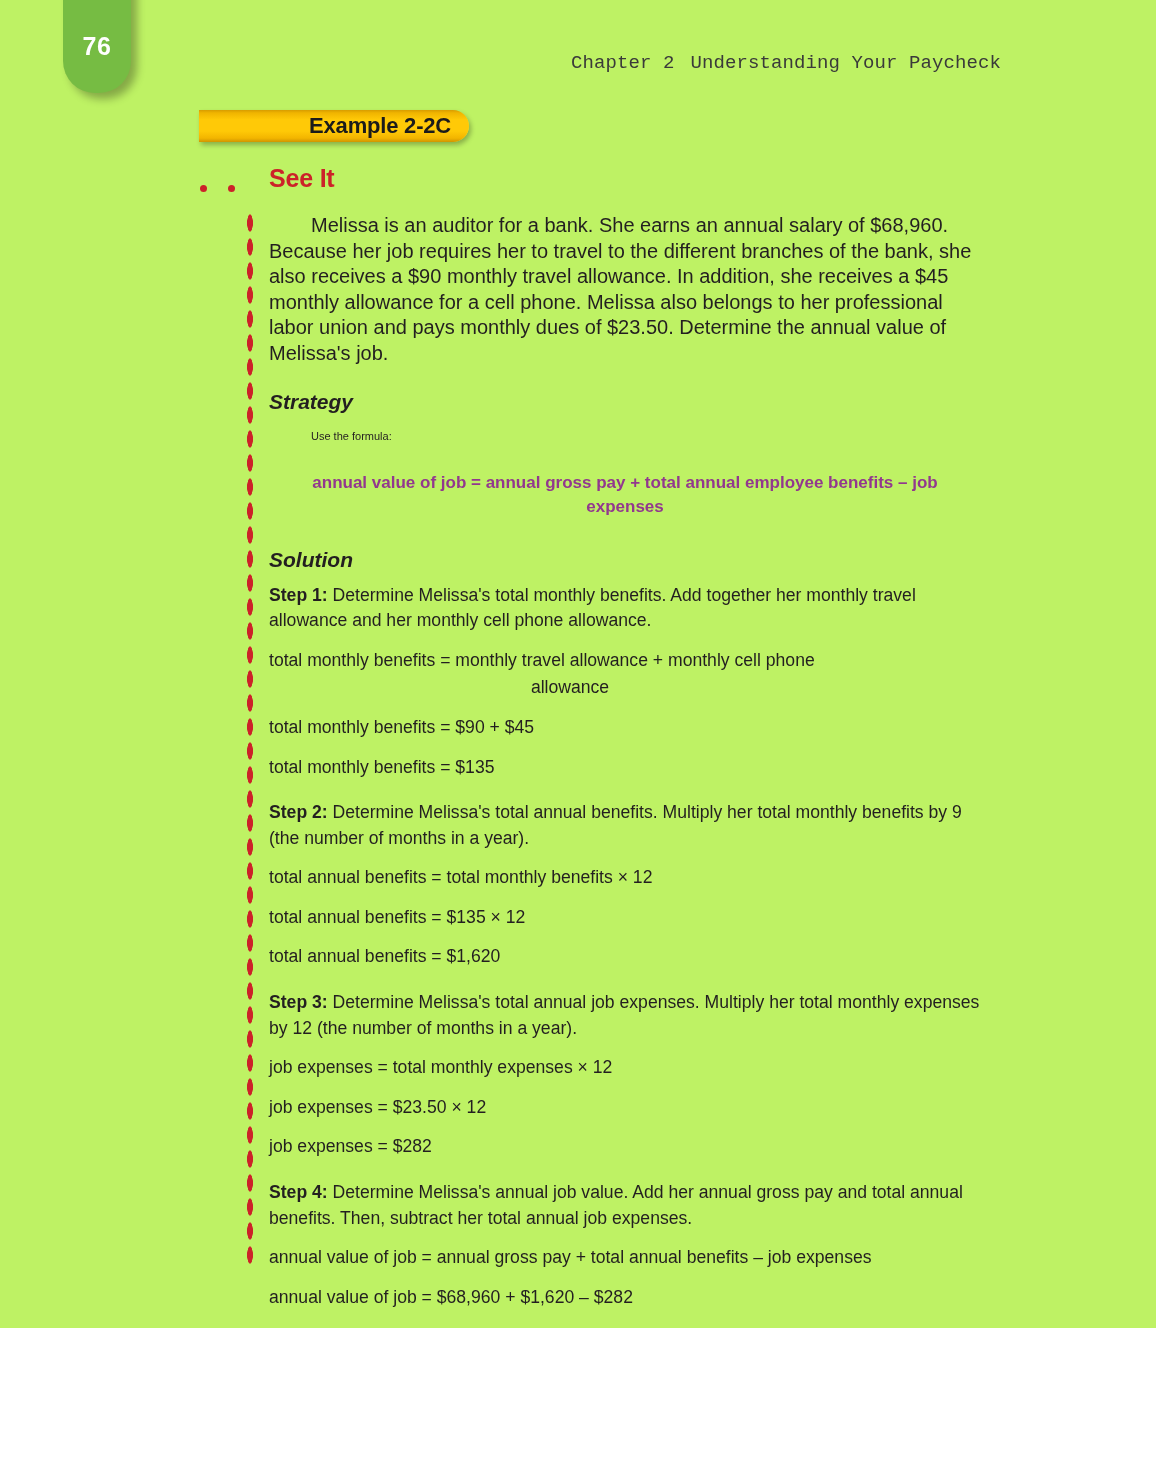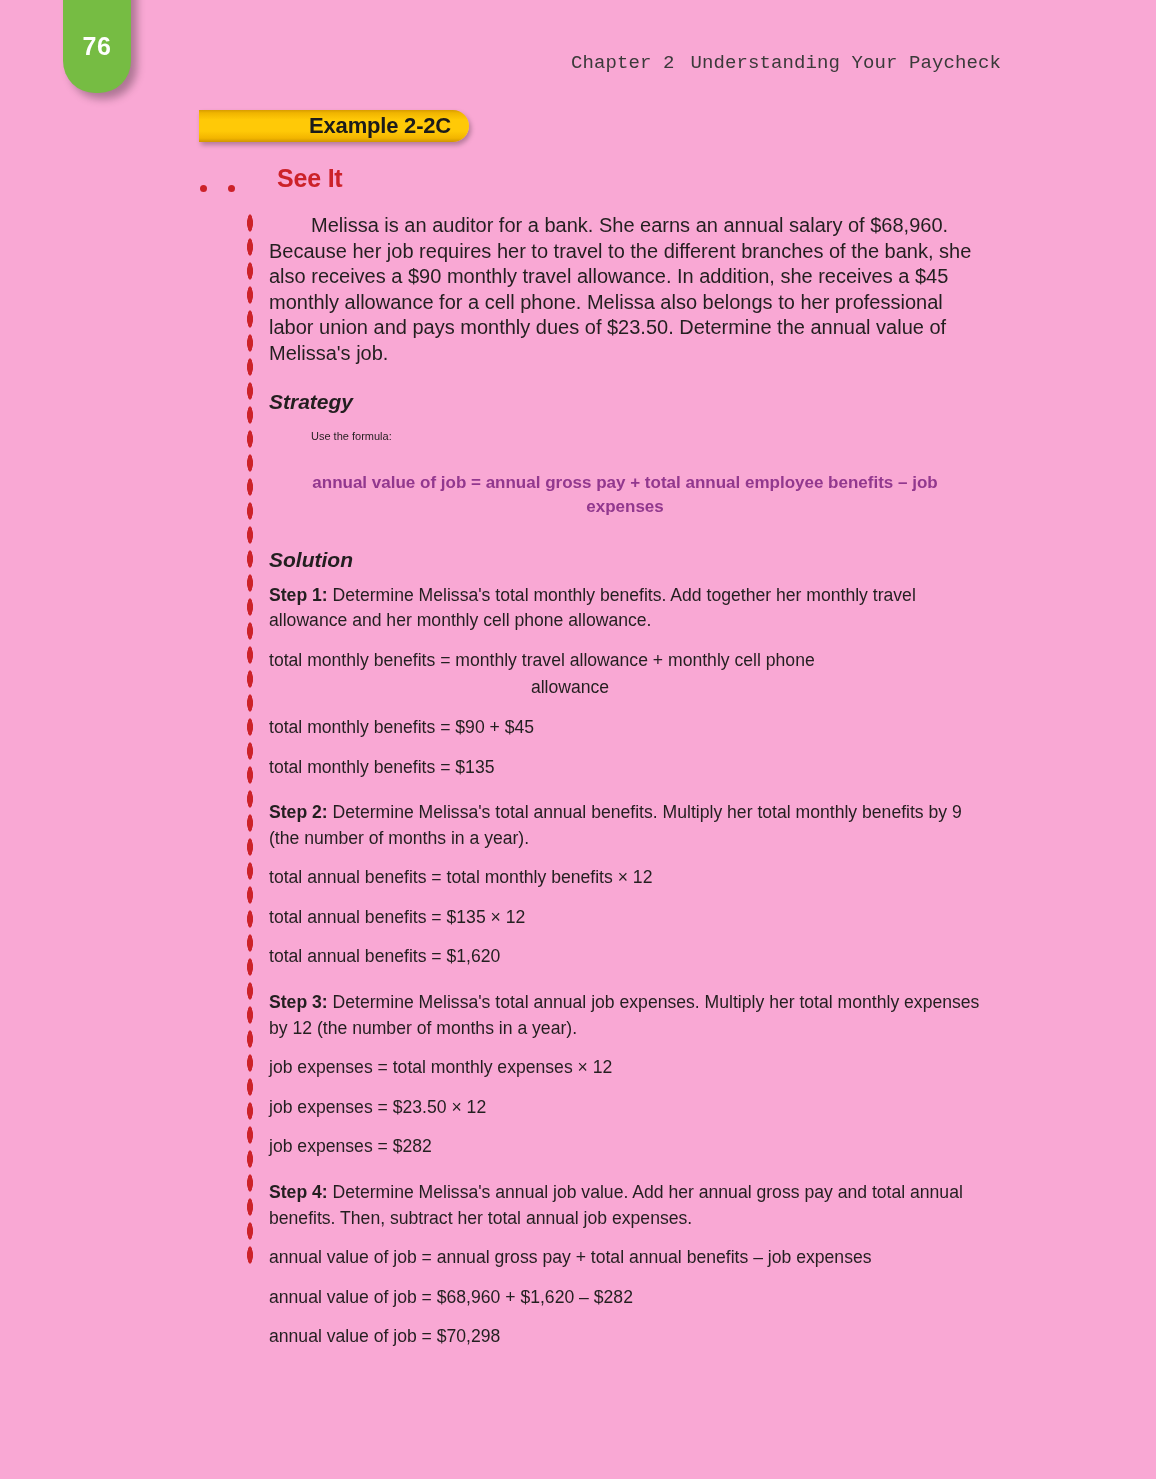--- a/index.html
+++ b/index.html
@@ -8,22 +8,22 @@
     background: #ffffff;
   }
   body {
     font-family: "Liberation Sans", sans-serif;
     -webkit-font-smoothing: antialiased;
   }
 
   #page {
     position: relative;
     width: 1156px;
-    height: 1479px;
-    background: #f9a8d4;
+    height: 1328px;
+    background: #bef264;
     overflow: hidden;
   }
 
   
   .page-tab {
     position: absolute;
     left: 63px;
     top: -30px;
     width: 68px;
     height: 123px;
@@ -111,21 +111,21 @@
     left: 269px;
     top: 166px;
     width: 712px;
   }
 
   .see-it {
     color: #cc2229;
     font-size: 25px;
     font-weight: bold;
     line-height: 1;
-    margin: 0 0 22px 8px;
+    margin: 0 0 22px 0;
     letter-spacing: -0.2px;
   }
 
   .body-para {
     font-size: 20px;
     line-height: 25.6px;
     color: #231f20;
     margin: 18px 0 22px 0;
     text-indent: 42px;
   }

